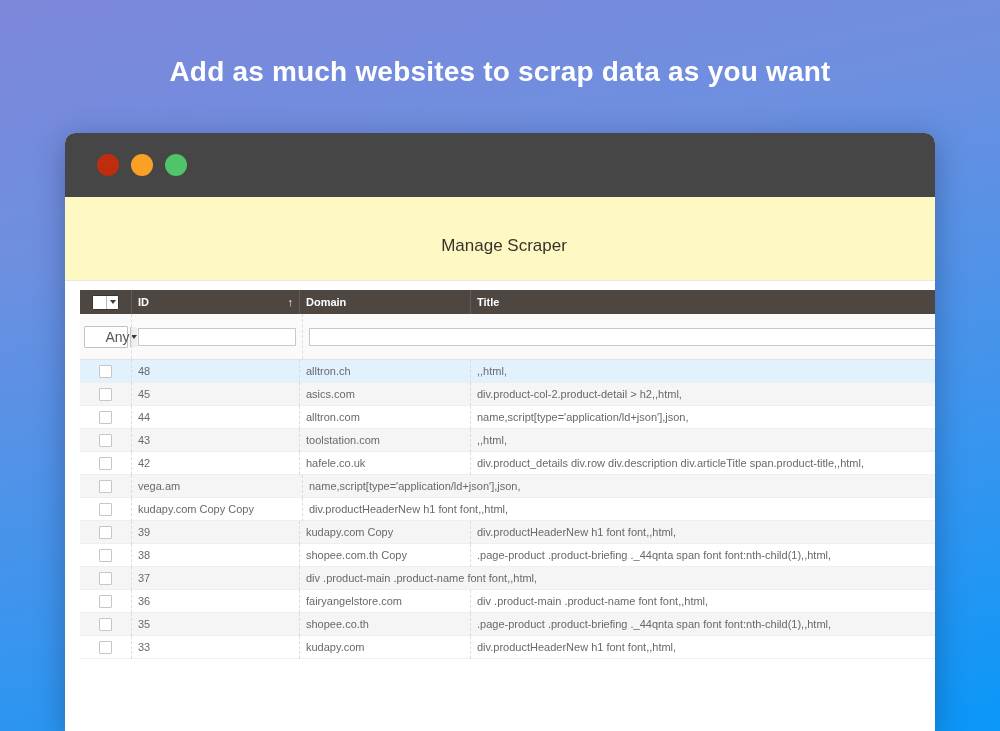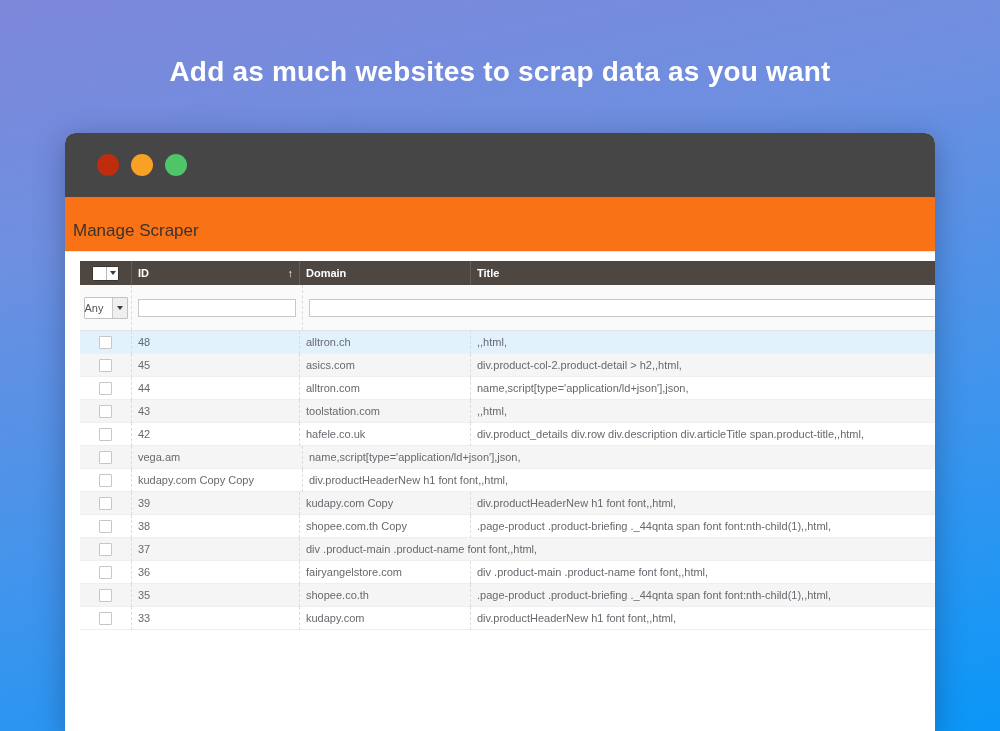--- a/index.html
+++ b/index.html
@@ -21,22 +21,22 @@
   .window {
     position:absolute; left:65px; top:133px; width:870px; height:598px;
     background:#ffffff; border-radius:10px 10px 0 0; overflow:hidden;
     box-shadow:0 6px 30px rgba(20,30,70,0.35);
   }
   .titlebar { height:64px; background:#464646; display:flex; align-items:center; padding-left:32px; }
   .dots { display:flex; gap:12px; }
   .dot { width:22px; height:22px; border-radius:50%; display:inline-block; }
 
   .subheader {
-    height:55px; background:#f97316; border-bottom:1px solid #e7e7e7;
-    display:flex; align-items:center; padding:14px 0 0 8px;
+    height:84px; background:#fef9c3; border-bottom:1px solid #e7e7e7;
+    display:flex; align-items:center; padding:14px 0 0 8px;justify-content:center;
   }
   .page-title { font-size:17px; color:#39332e; }
 
   
   .grid-wrap { background:#fff; padding:9px 0 0 15px; }
   .grid { width:1090px; font-size:11px; color:#66696e; }
 
   .grid-header { display:flex; background:#4e4640; height:24px; align-items:center; }
   .h-cell { color:#fff; font-weight:bold; padding:0 6px; height:24px; display:flex; align-items:center; border-left:1px solid #645c55; }
   .h-cell:first-child { border-left:none; }
@@ -57,21 +57,21 @@
   .filter-row { display:flex; background:#fafafa; height:46px; border-bottom:1px solid #e3e3e3; }
   .f-cell { padding:4px 6px; border-left:1px dashed #dcdcdc; display:flex; flex-direction:column; justify-content:center; gap:2px; }
   .f-cell:first-child { border-left:none; align-items:center; }
   .filter-input {
     height:17px; border:1px solid #c9c9c9; background:#fff; width:100%;
     font-family:"Liberation Sans", sans-serif; font-size:11px; color:#555; padding:0 5px; outline:none;
   }
   .filter-input::placeholder { color:#555; opacity:1; }
   .single { height:18px; }
   .any-select { display:flex; width:44px; height:22px; background:#fff; border:1px solid #c2c2c2; border-radius:1px; align-items:stretch; }
-  .any-label { flex:1; font-size:11px; color:#555; display:flex; align-items:center; padding-left:0; }
+  .any-label { flex:1; font-size:14px; color:#555; display:flex; align-items:center; padding-left:21px; }
   .any-arrow { width:15px; border-left:1px solid #c9c9c9; background:#efefef; display:flex; align-items:center; justify-content:center; }
 
   
   .grid-row { display:flex; height:23px; align-items:center; border-bottom:1px solid #efefef; background:#fff; }
   .grid-row:nth-child(even) { background:#f5f5f5; }
   .grid-row.selected { background:#e2f2fd; }
   .d-cell { padding:0 6px; border-left:1px dashed #dcdcdc; height:23px; display:flex; align-items:center; overflow:hidden; white-space:nowrap; }
   .d-cell:first-child { border-left:none; justify-content:center; }
   .row-checkbox {
     appearance:none; -webkit-appearance:none; width:13px; height:13px; background:#fff;

